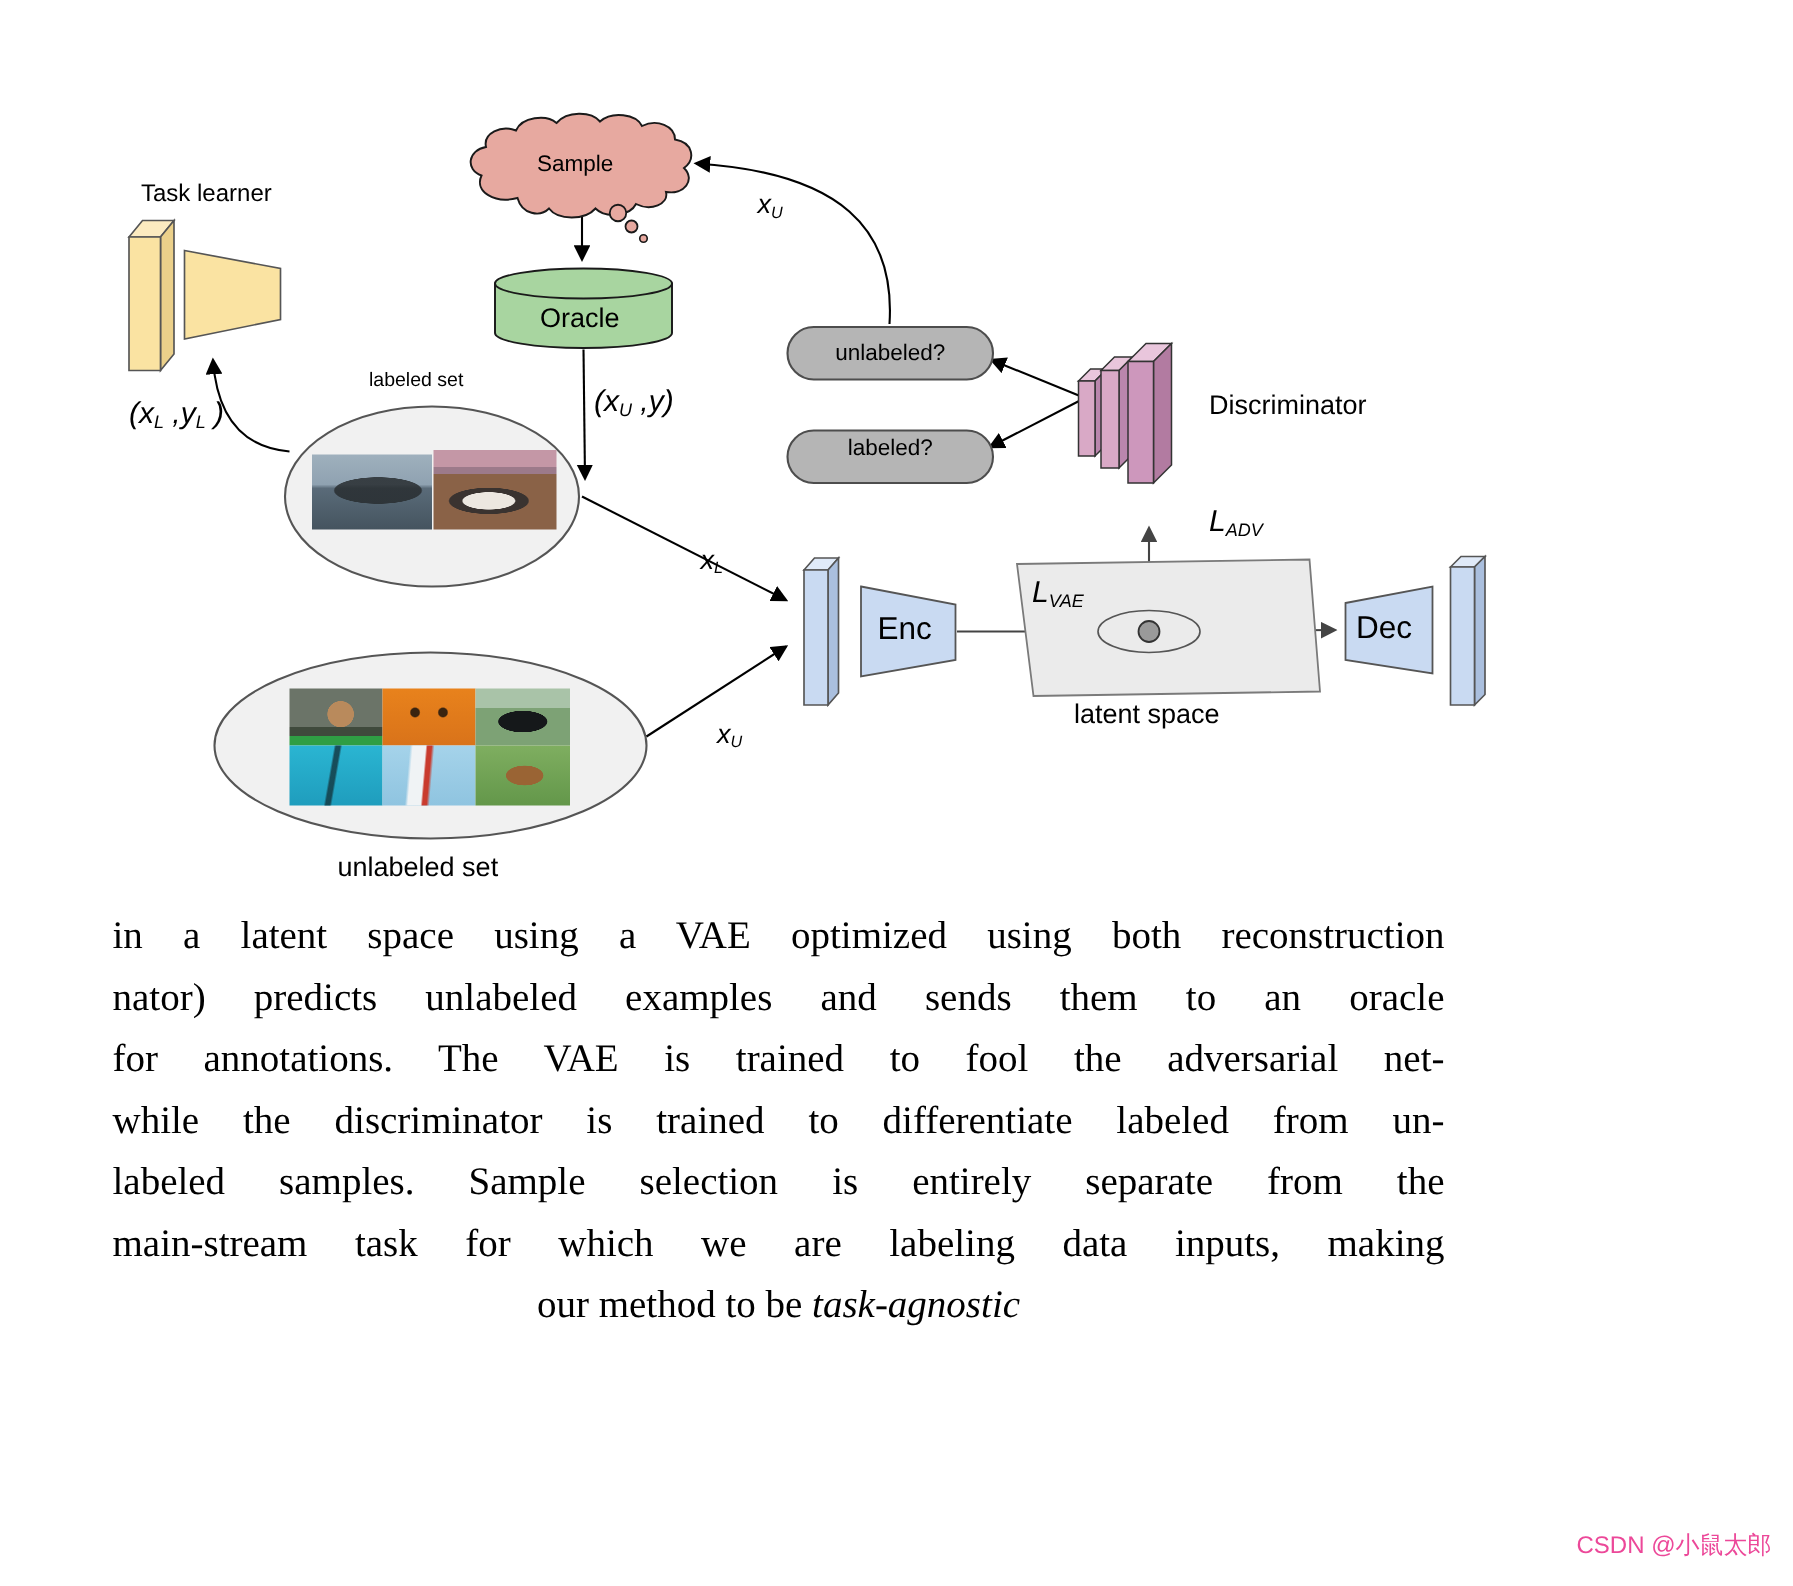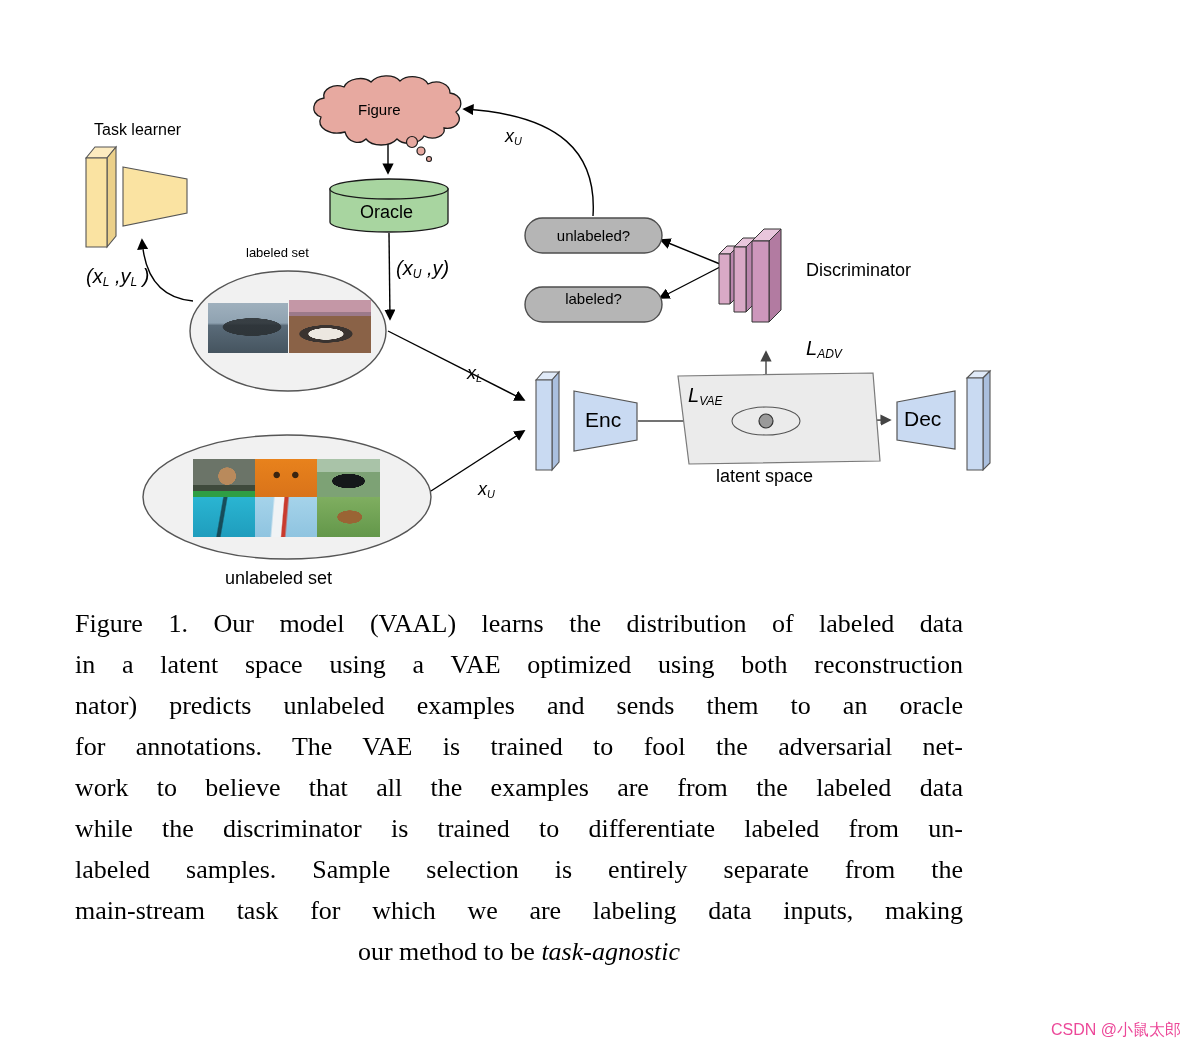--- a/index.html
+++ b/index.html
@@ -154,21 +154,21 @@
   <div class="photo photo-dog-floor" style="left:289px;top:300px;width:82px;height:53px;"></div>
 
   <div class="photo photo-dog-stand" style="left:193px;top:459px;width:62px;height:38px;"></div>
   <div class="photo photo-dog-face" style="left:255px;top:459px;width:62px;height:38px;"></div>
   <div class="photo photo-car" style="left:317px;top:459px;width:63px;height:38px;"></div>
   <div class="photo photo-fish" style="left:193px;top:497px;width:62px;height:40px;"></div>
   <div class="photo photo-plane" style="left:255px;top:497px;width:62px;height:40px;"></div>
   <div class="photo photo-dog-run" style="left:317px;top:497px;width:63px;height:40px;"></div>
 
   <div class="lbl" style="left:94px;top:121px;font-size:16px;">Task learner</div>
-  <div class="lbl" style="left:358px;top:101px;font-size:15px;">Figure</div>
+  <div class="lbl" style="left:358px;top:101px;font-size:15px;">Sample</div>
   <div class="lbl" style="left:360px;top:202px;font-size:18px;">Oracle</div>
   <div class="lbl" style="left:246px;top:245px;font-size:13px;">labeled set</div>
   <div class="lbl" style="left:225px;top:568px;font-size:18px;">unlabeled set</div>
   <div class="lbl pill-text" style="left:525px;top:218px;width:137px;height:35px;font-size:15px;">unlabeled?</div>
   <div class="lbl pill-text" style="left:525px;top:287px;width:137px;height:23px;font-size:15px;">labeled?</div>
   <div class="lbl" style="left:806px;top:260px;font-size:18px;">Discriminator</div>
   <div class="lbl" style="left:585px;top:408px;font-size:21px;">Enc</div>
   <div class="lbl" style="left:904px;top:407px;font-size:21px;">Dec</div>
   <div class="lbl" style="left:716px;top:466px;font-size:18px;">latent space</div>
 
@@ -188,25 +188,23 @@
     <span>x</span><span class="msub">U</span>
   </div>
   <div class="lbl mi" style="left:688px;top:384px;font-size:20px;">
     <span>L</span><span class="msub">VAE</span>
   </div>
   <div class="lbl mi" style="left:778px;top:337px;font-size:20px;margin-left:28px;">
     <span>L</span><span class="msub">ADV</span>
   </div>
 
   <div id="caption">
-    <div class="cl">Figure 1. Our model (VAAL) learns the distribution of labeled data</div>
     <div class="cl">in a latent space using a VAE optimized using both reconstruction</div>
     <div class="cl">nator) predicts unlabeled examples and sends them to an oracle</div>
     <div class="cl">for annotations.  The VAE is trained to fool the adversarial net-</div>
-    <div class="cl">work to believe that all the examples are from the labeled data</div>
     <div class="cl">while the discriminator is trained to differentiate labeled from un-</div>
     <div class="cl">labeled samples.  Sample selection is entirely separate from the</div>
     <div class="cl">main-stream task for which we are labeling data inputs, making</div>
     <div class="cl-last"><span>our method to be </span><i>task-agnostic</i></div>
   </div>
 
   <div id="watermark">CSDN @小鼠太郎</div>
 
 </div>
 

